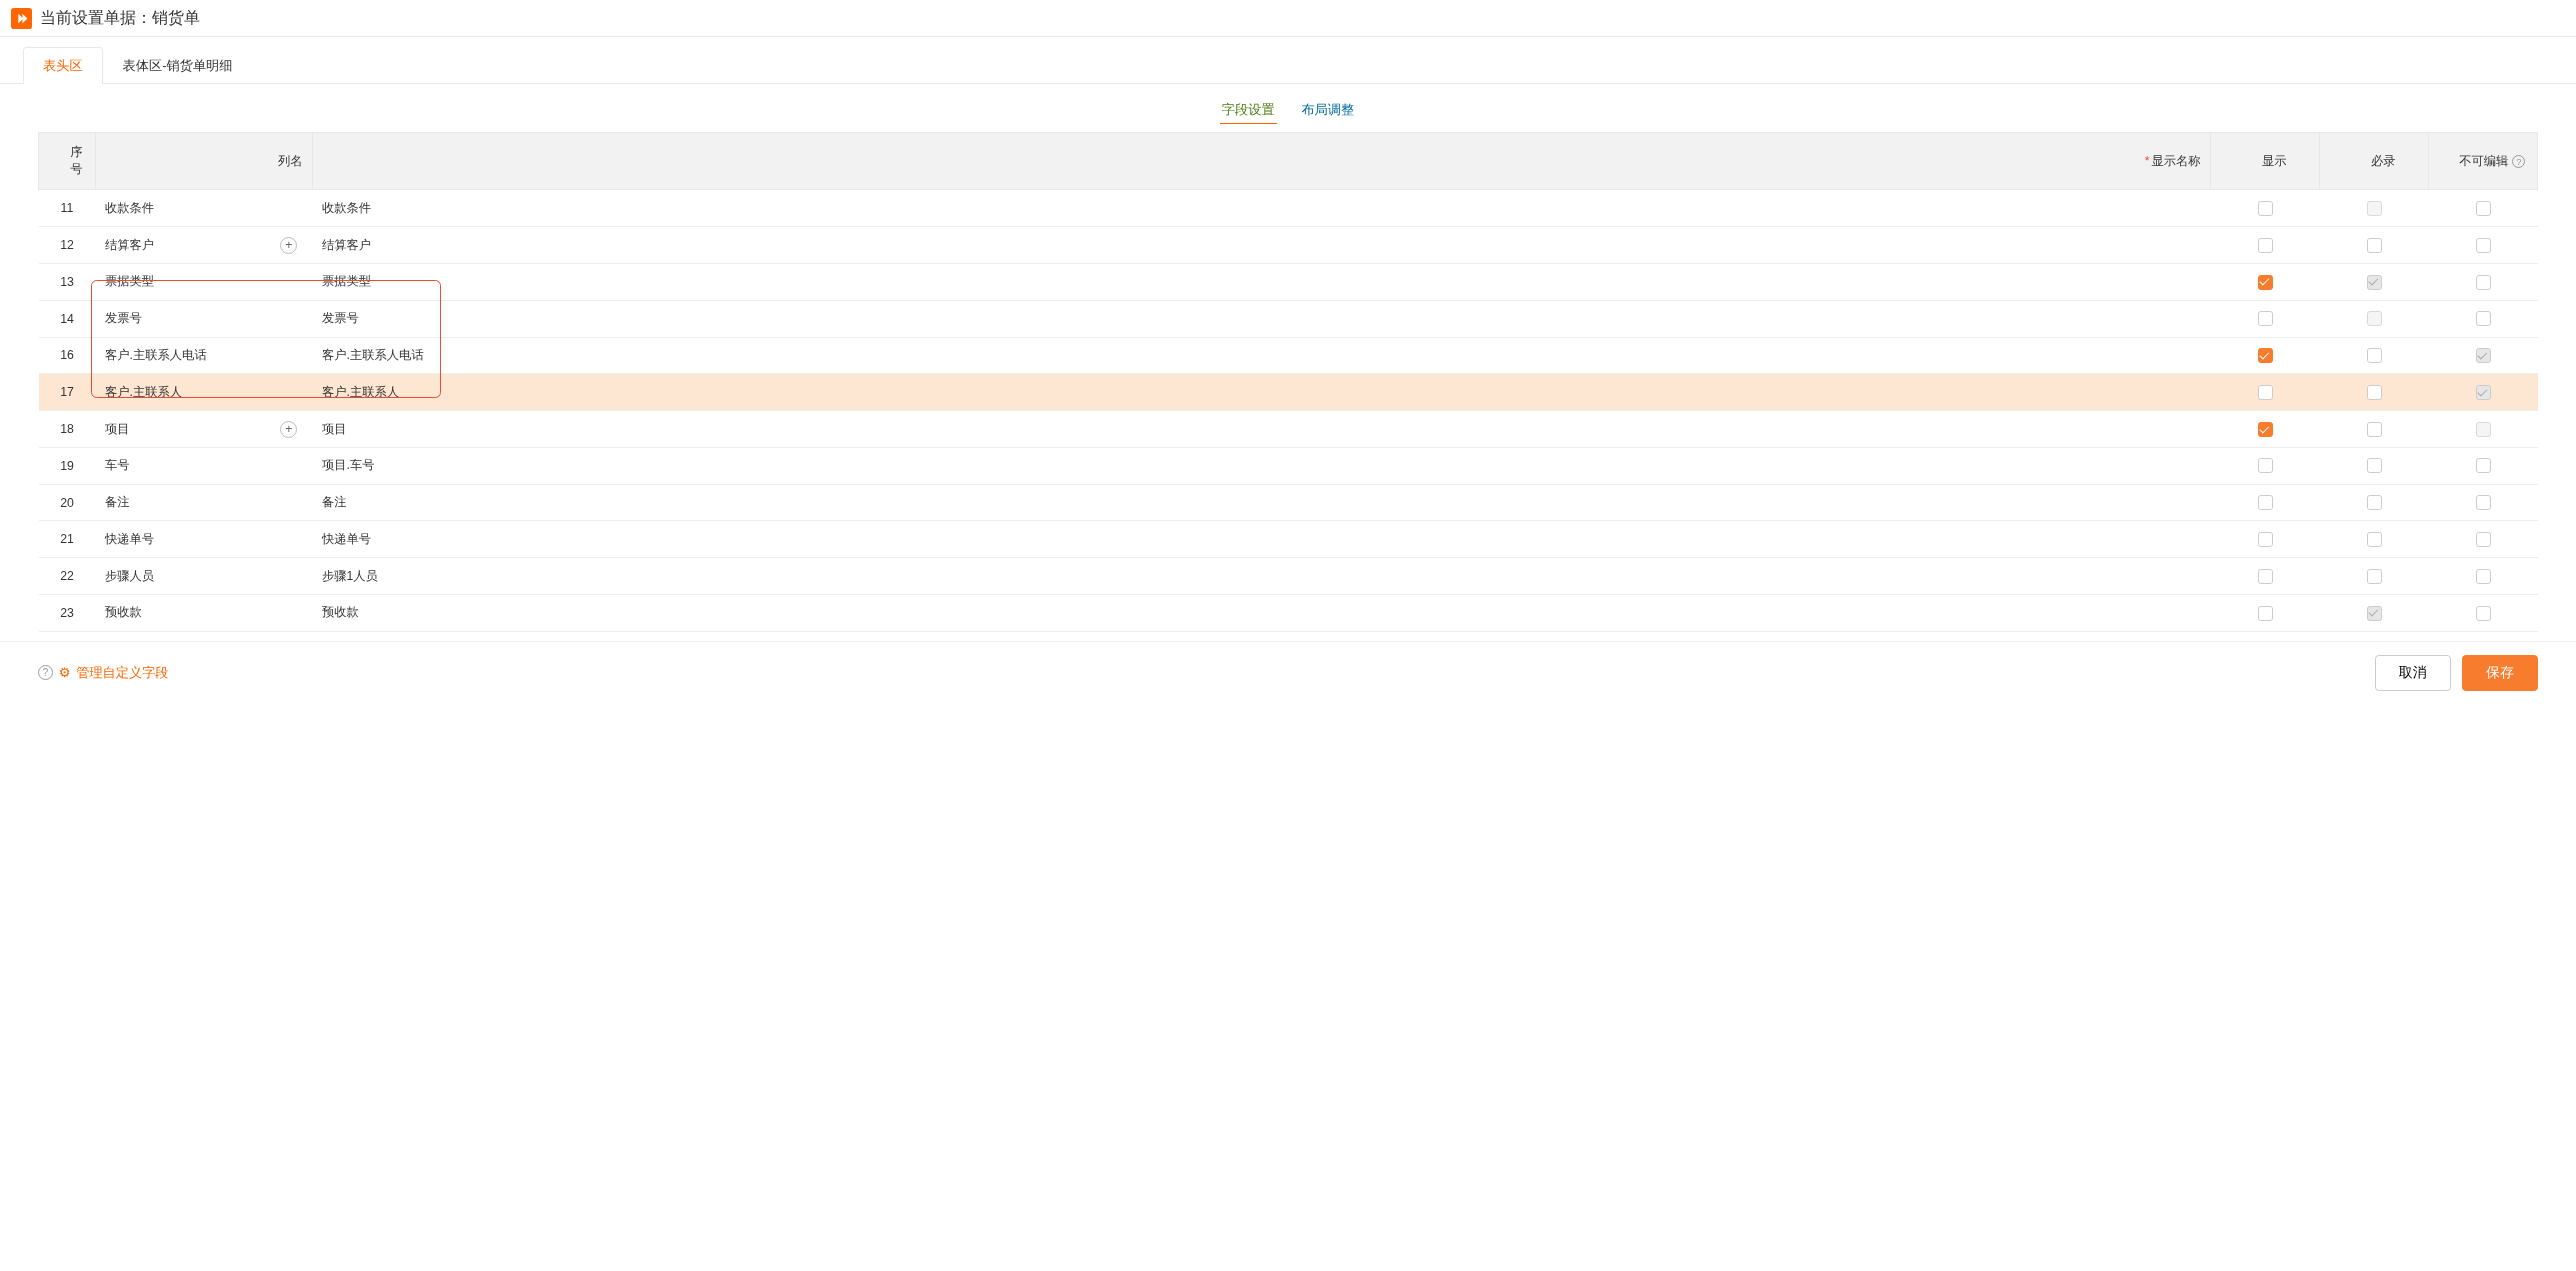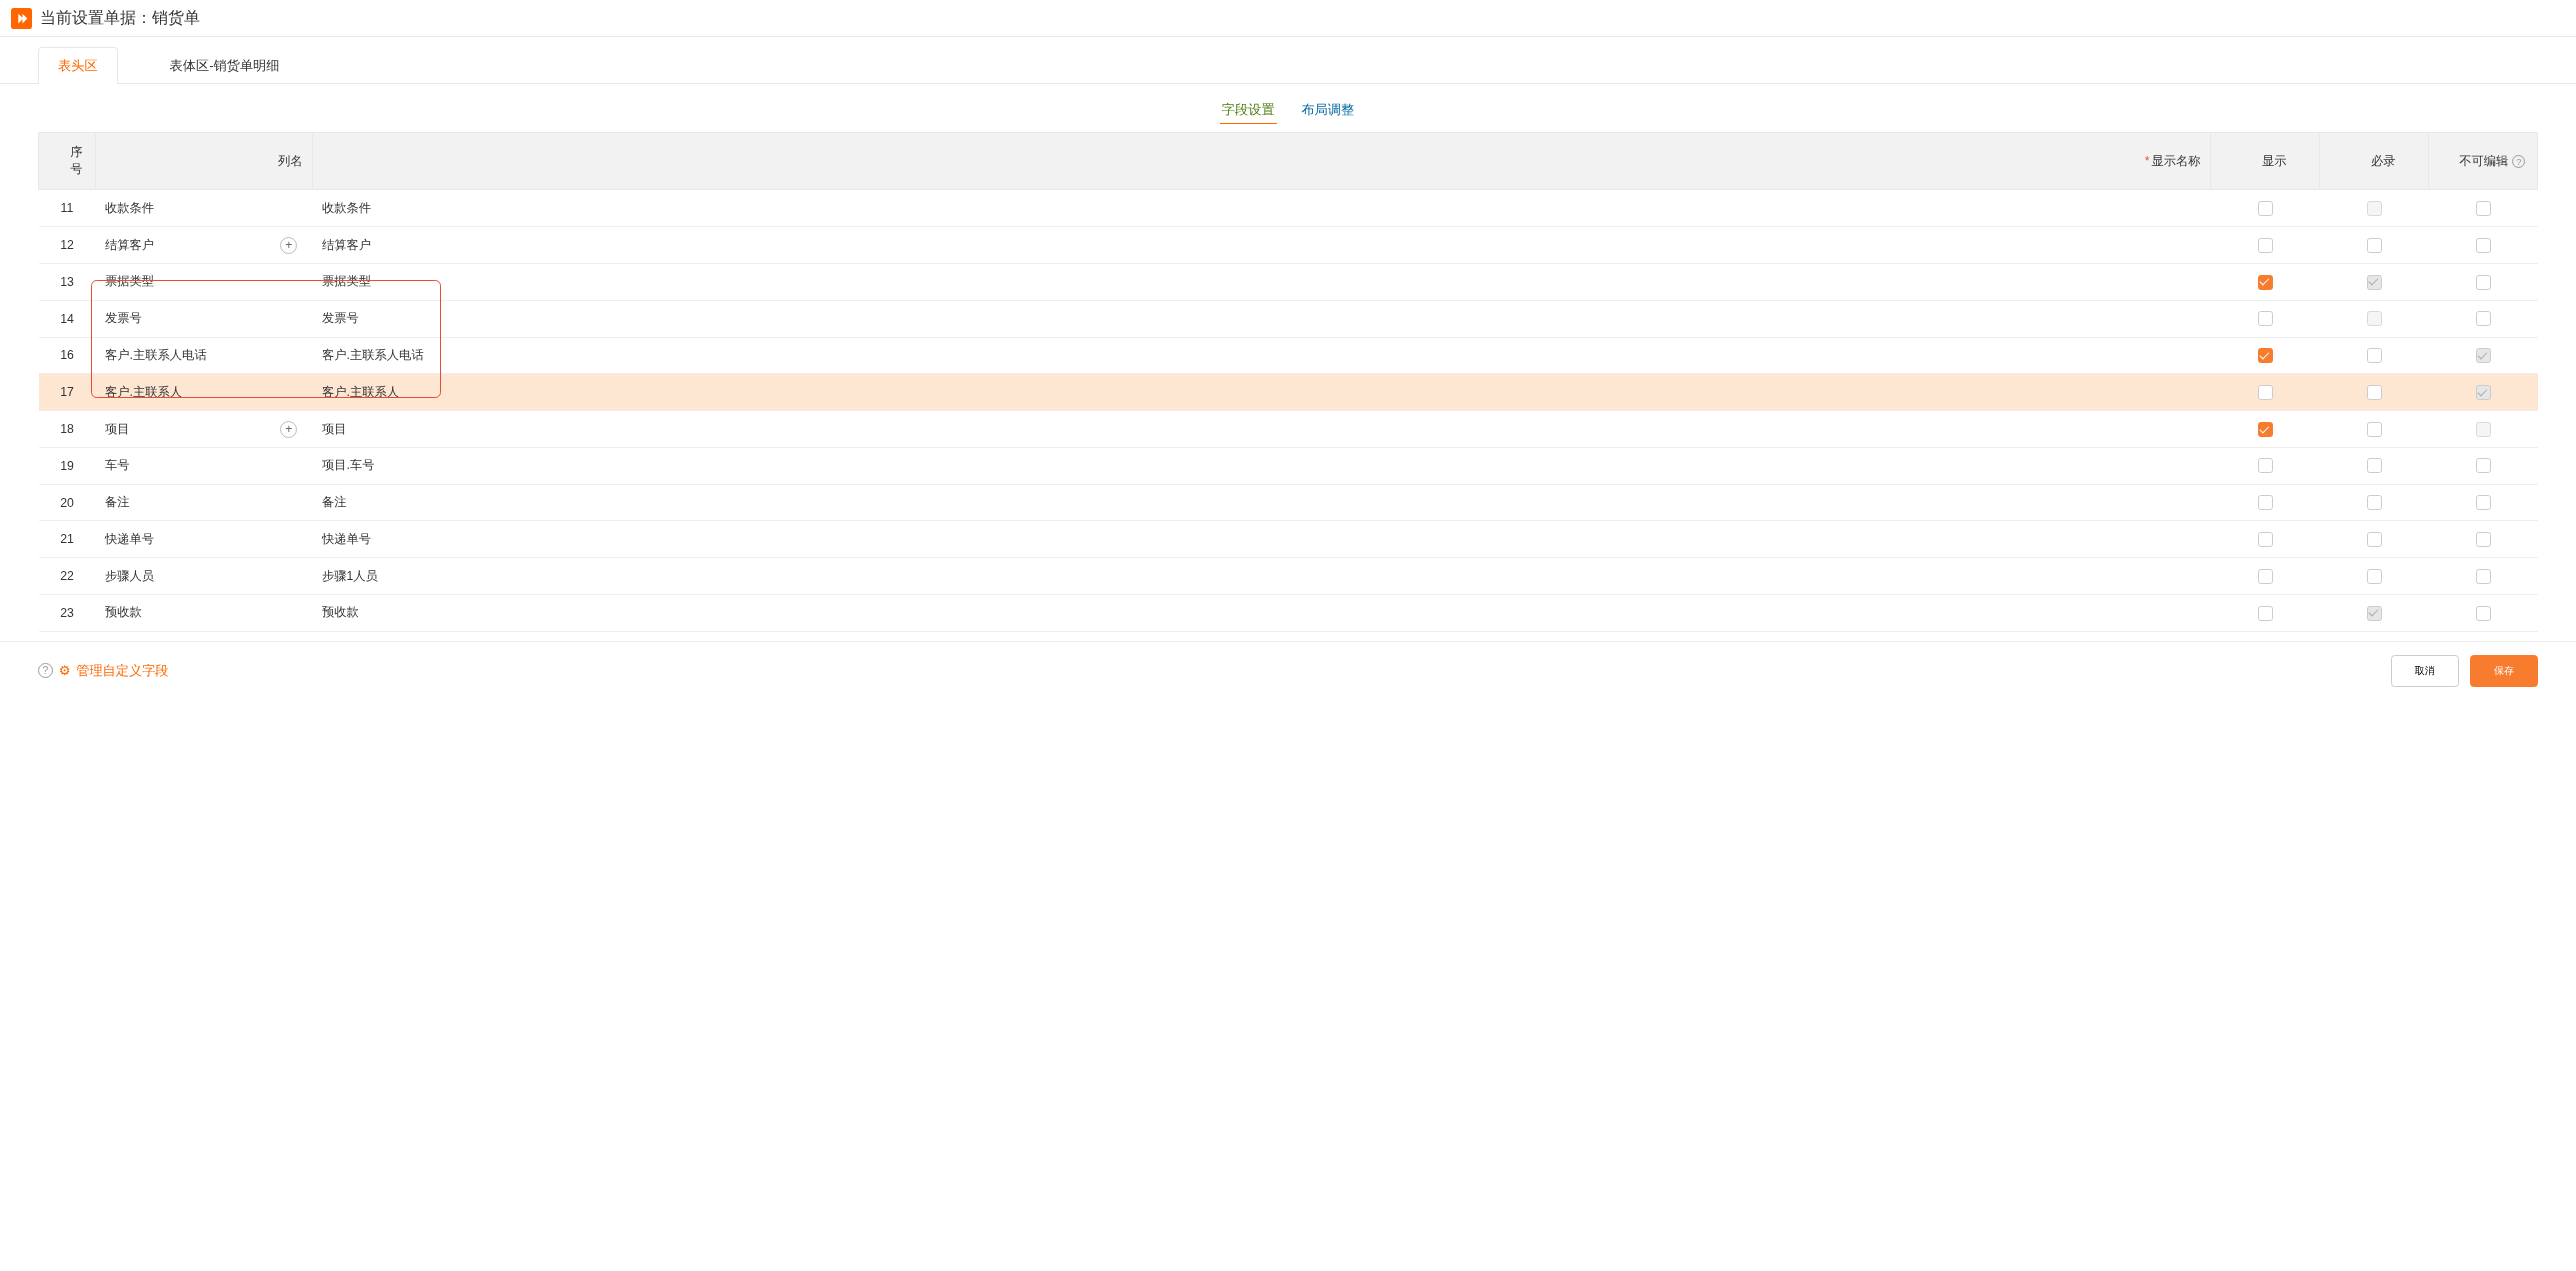--- a/index.html
+++ b/index.html
@@ -2,21 +2,21 @@
 <html style="font-size:15px"><head>
   <meta charset="utf-8">
   <style>
     * { box-sizing: border-box; margin: 0; padding: 0; }
     body { font-family: -apple-system, "PingFang SC", "Microsoft YaHei", sans-serif; font-size: 13.2px; color: #333; background: #fff; }
     .container { padding: 0; }
     .header-bar { display: flex; align-items: center; padding: 7.6px 11.3px; border-bottom: 0.9px solid #e8e8e8; }
     .expand-btn { width: 21px; height: 21px; background: #f60; border-radius: 2.8px; display: flex; align-items: center; justify-content: center; margin-right: 7.6px; cursor: pointer; }
     .expand-btn svg { fill: #fff; width: 13.2px; height: 13.2px; }
     .header-text { font-size: 16px; color: #333; }
-    .tabs-outer { display: flex; padding: 0 38px; margin-top: 9.4px; border-bottom: 0.9px solid #e8e8e8; gap: 32px; }
+    .tabs-outer { display: flex; padding: 0 23px; margin-top: 9.4px; border-bottom: 0.9px solid #e8e8e8; }
     .tab-outer { padding: 9.4px 19px; cursor: pointer; color: #333; border: 0.9px solid transparent; border-bottom: none; margin-bottom: -0.9px; }
     .tab-outer.active { color: #f60; border-color: #e8e8e8; background: #fff; border-radius: 3.8px 3.8px 0 0; }
     .sub-tabs { display: flex; justify-content: center; padding: 13.2px 0 7.6px; gap: 23px; }
     .sub-tab { padding: 3.8px 1.9px; cursor: pointer; color: #0369a1; border-bottom: 1.9px solid transparent; }
     .sub-tab.active { color: #4d7c0f; border-bottom: 1.9px solid #f60; text-align: center; }
     .table-wrap { padding: 0 38px; }
     table { width: 100%; border-collapse: collapse; }
     thead th { background: #f2f2f2; font-weight: normal; text-align: right; padding: 11.3px 9.4px; border: 0.9px solid #e8e8e8; font-size: 12.3px; }
     thead th.center { text-align: center; padding-left: 28px; }
     tbody td { padding: 9.4px 9.4px; border-bottom: 0.9px solid #eee; font-size: 12.3px; vertical-align: middle; }
@@ -34,21 +34,21 @@
     .chk.disabled { background: #f5f5f5; border-color: #d9d9d9; cursor: not-allowed; }
     .chk.disabled.checked { background: #e6e6e6; border-color: #ccc; }
     .chk.disabled.checked::after { border-color: #aaa; }
     .help-icon { width: 13.2px; height: 13.2px; border: 0.9px solid #999; border-radius: 50%; display: inline-flex; align-items: center; justify-content: center; font-size: 9.4px; color: #999; margin-left: 3.8px; vertical-align: middle; }
     .footer { display: flex; align-items: center; justify-content: space-between; padding: 13.2px 38px; border-top: 0.9px solid #eee; margin-top: 9.4px; }
     .footer-left { display: flex; align-items: center; gap: 5.7px; }
     .q-icon { width: 15px; height: 15px; border: 0.9px solid #999; border-radius: 50%; display: inline-flex; align-items: center; justify-content: center; font-size: 10.4px; color: #999; }
     .gear-icon { color: #f60; font-size: 13.2px; }
     .manage-link { color: #f60; cursor: pointer; }
     .footer-right { display: flex; gap: 11.3px; }
-    .btn { padding: 7.6px 23px; border-radius: 3.8px; cursor: pointer; font-size: 10px; border: 0.9px solid #ccc; background: #fff; }
+    .btn { padding: 7.6px 23px; border-radius: 3.8px; cursor: pointer; font-size: 14px; border: 0.9px solid #ccc; background: #fff; }
     .btn.primary { background: #f87c2e; border-color: #f87c2e; color: #fff; }
     .red-box { position: absolute; border: 1.9px solid #e94b35; border-radius: 5.7px; pointer-events: none; z-index: 5; }
   </style>
 </head>
 <body>
 
 <div class="container">
   <div class="header-bar">
     <div class="expand-btn">
       <svg viewBox="0 0 16 16">

